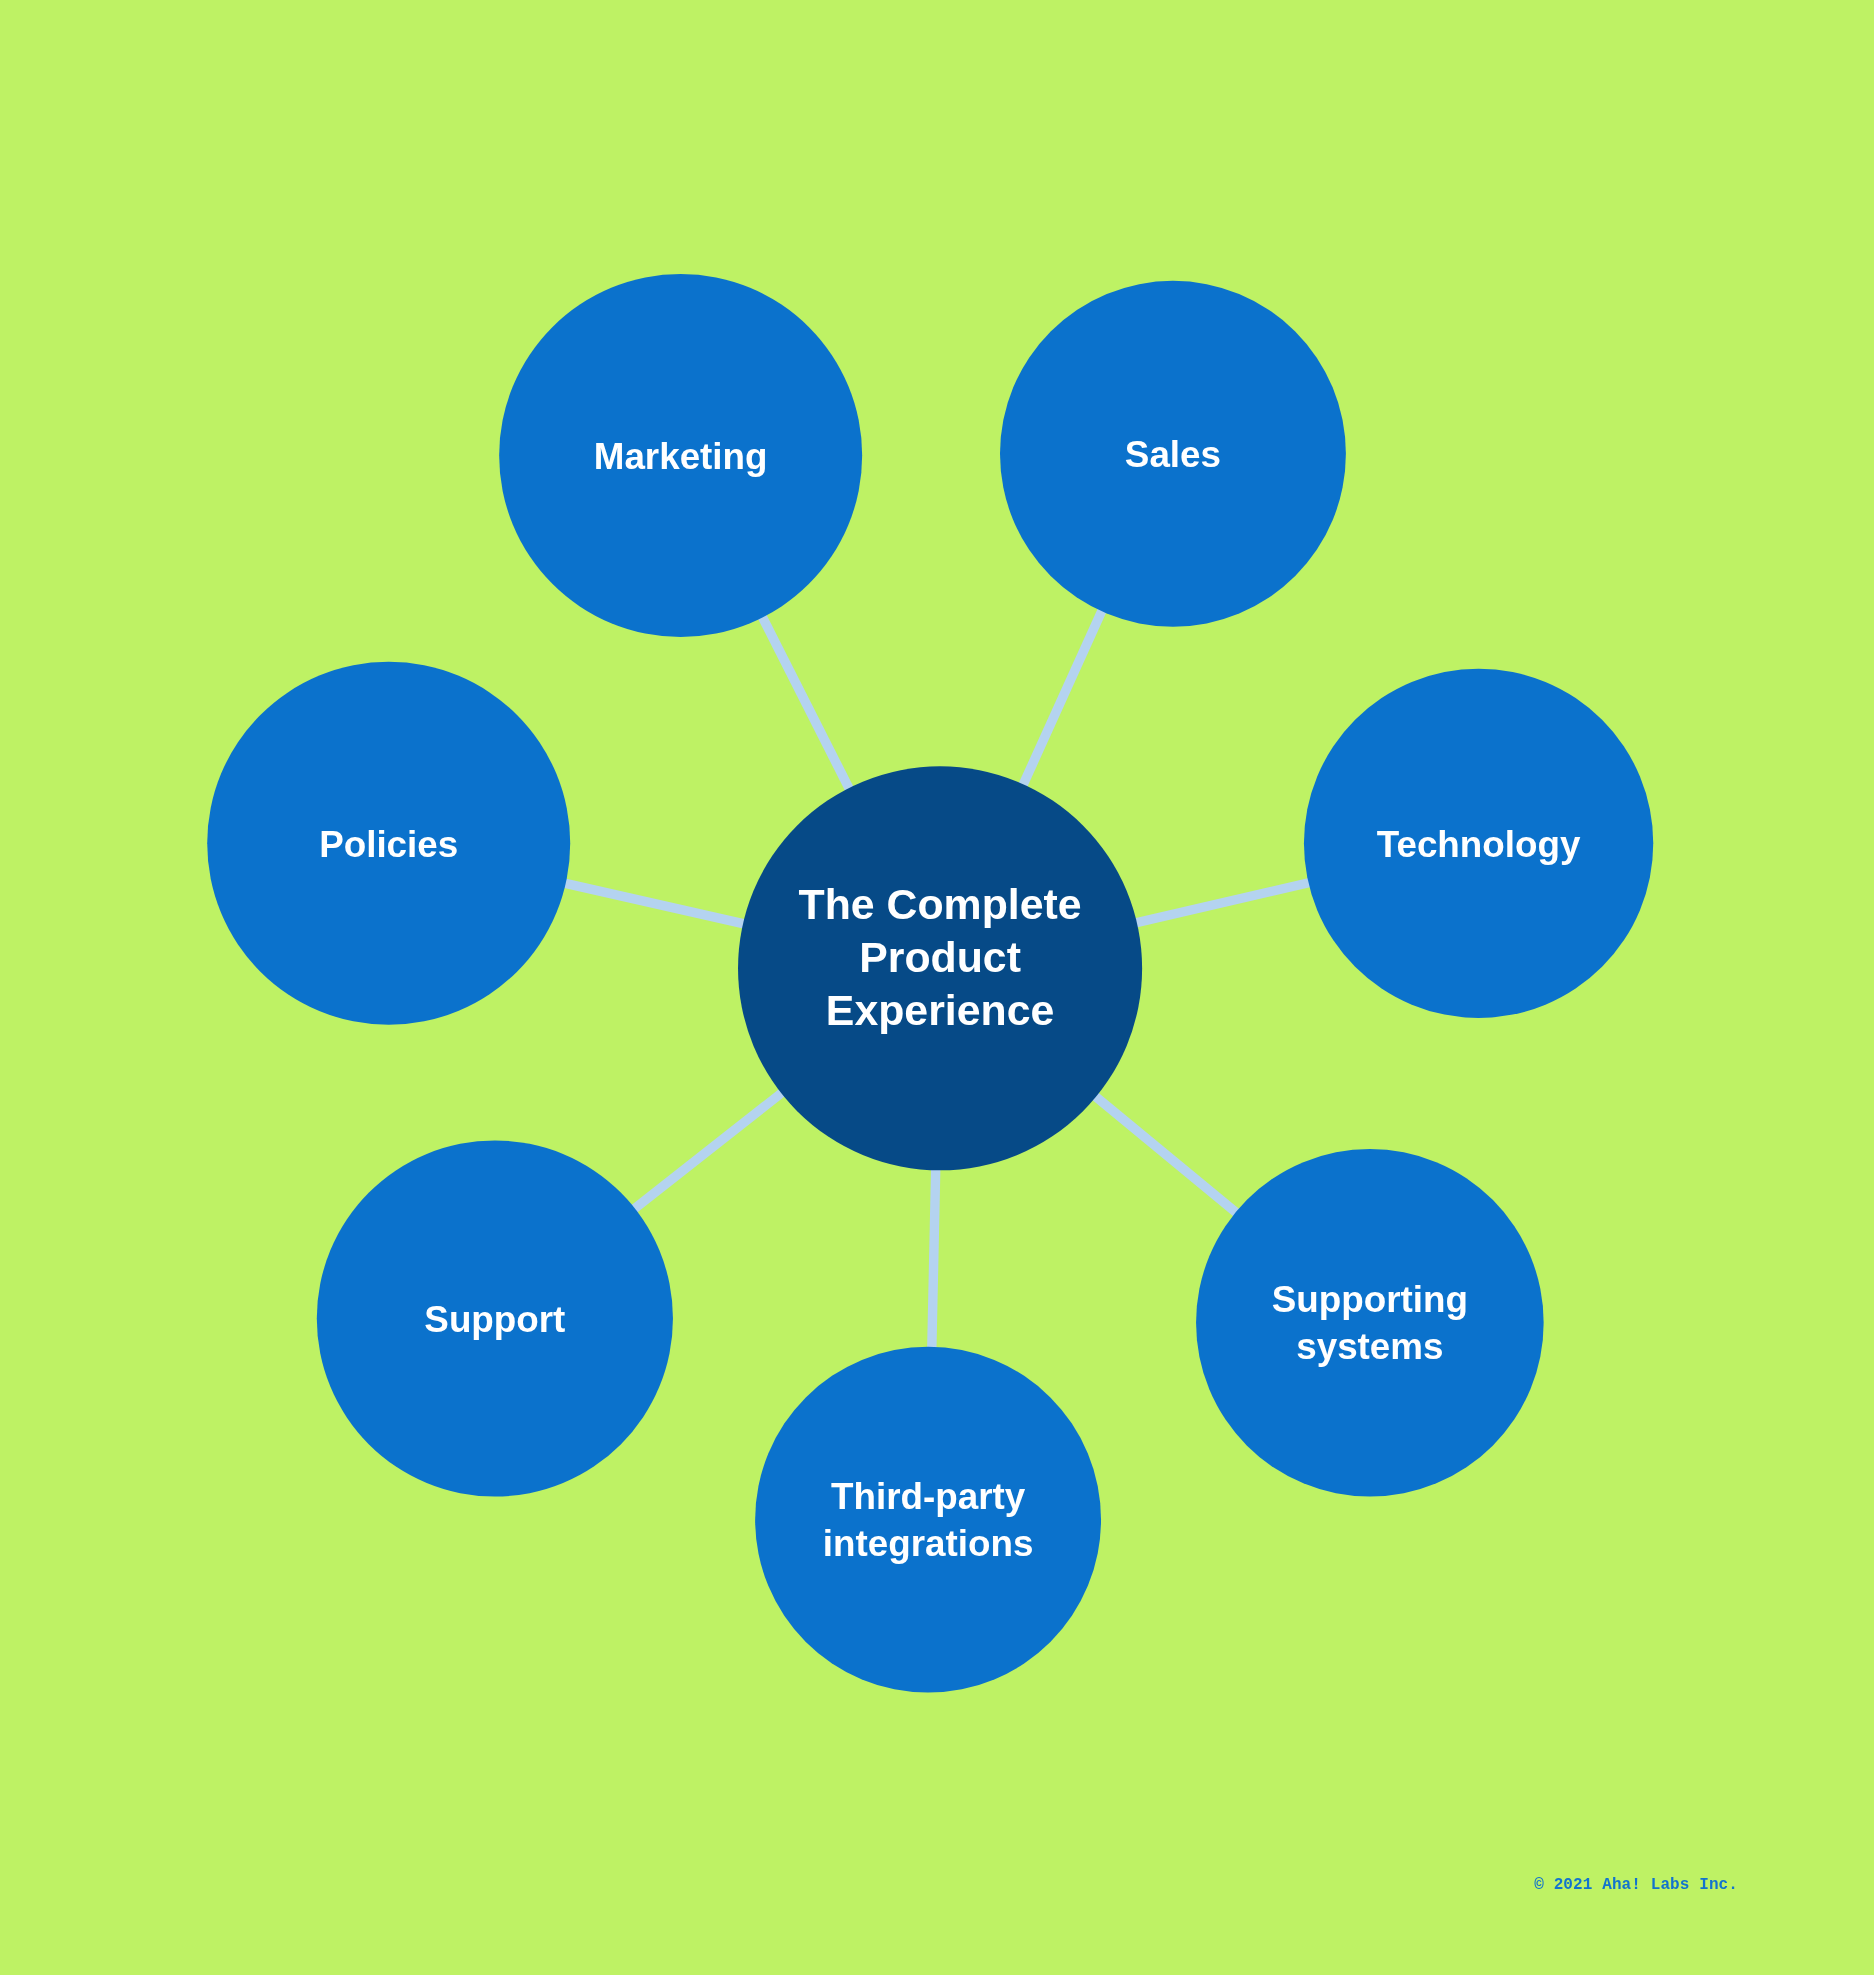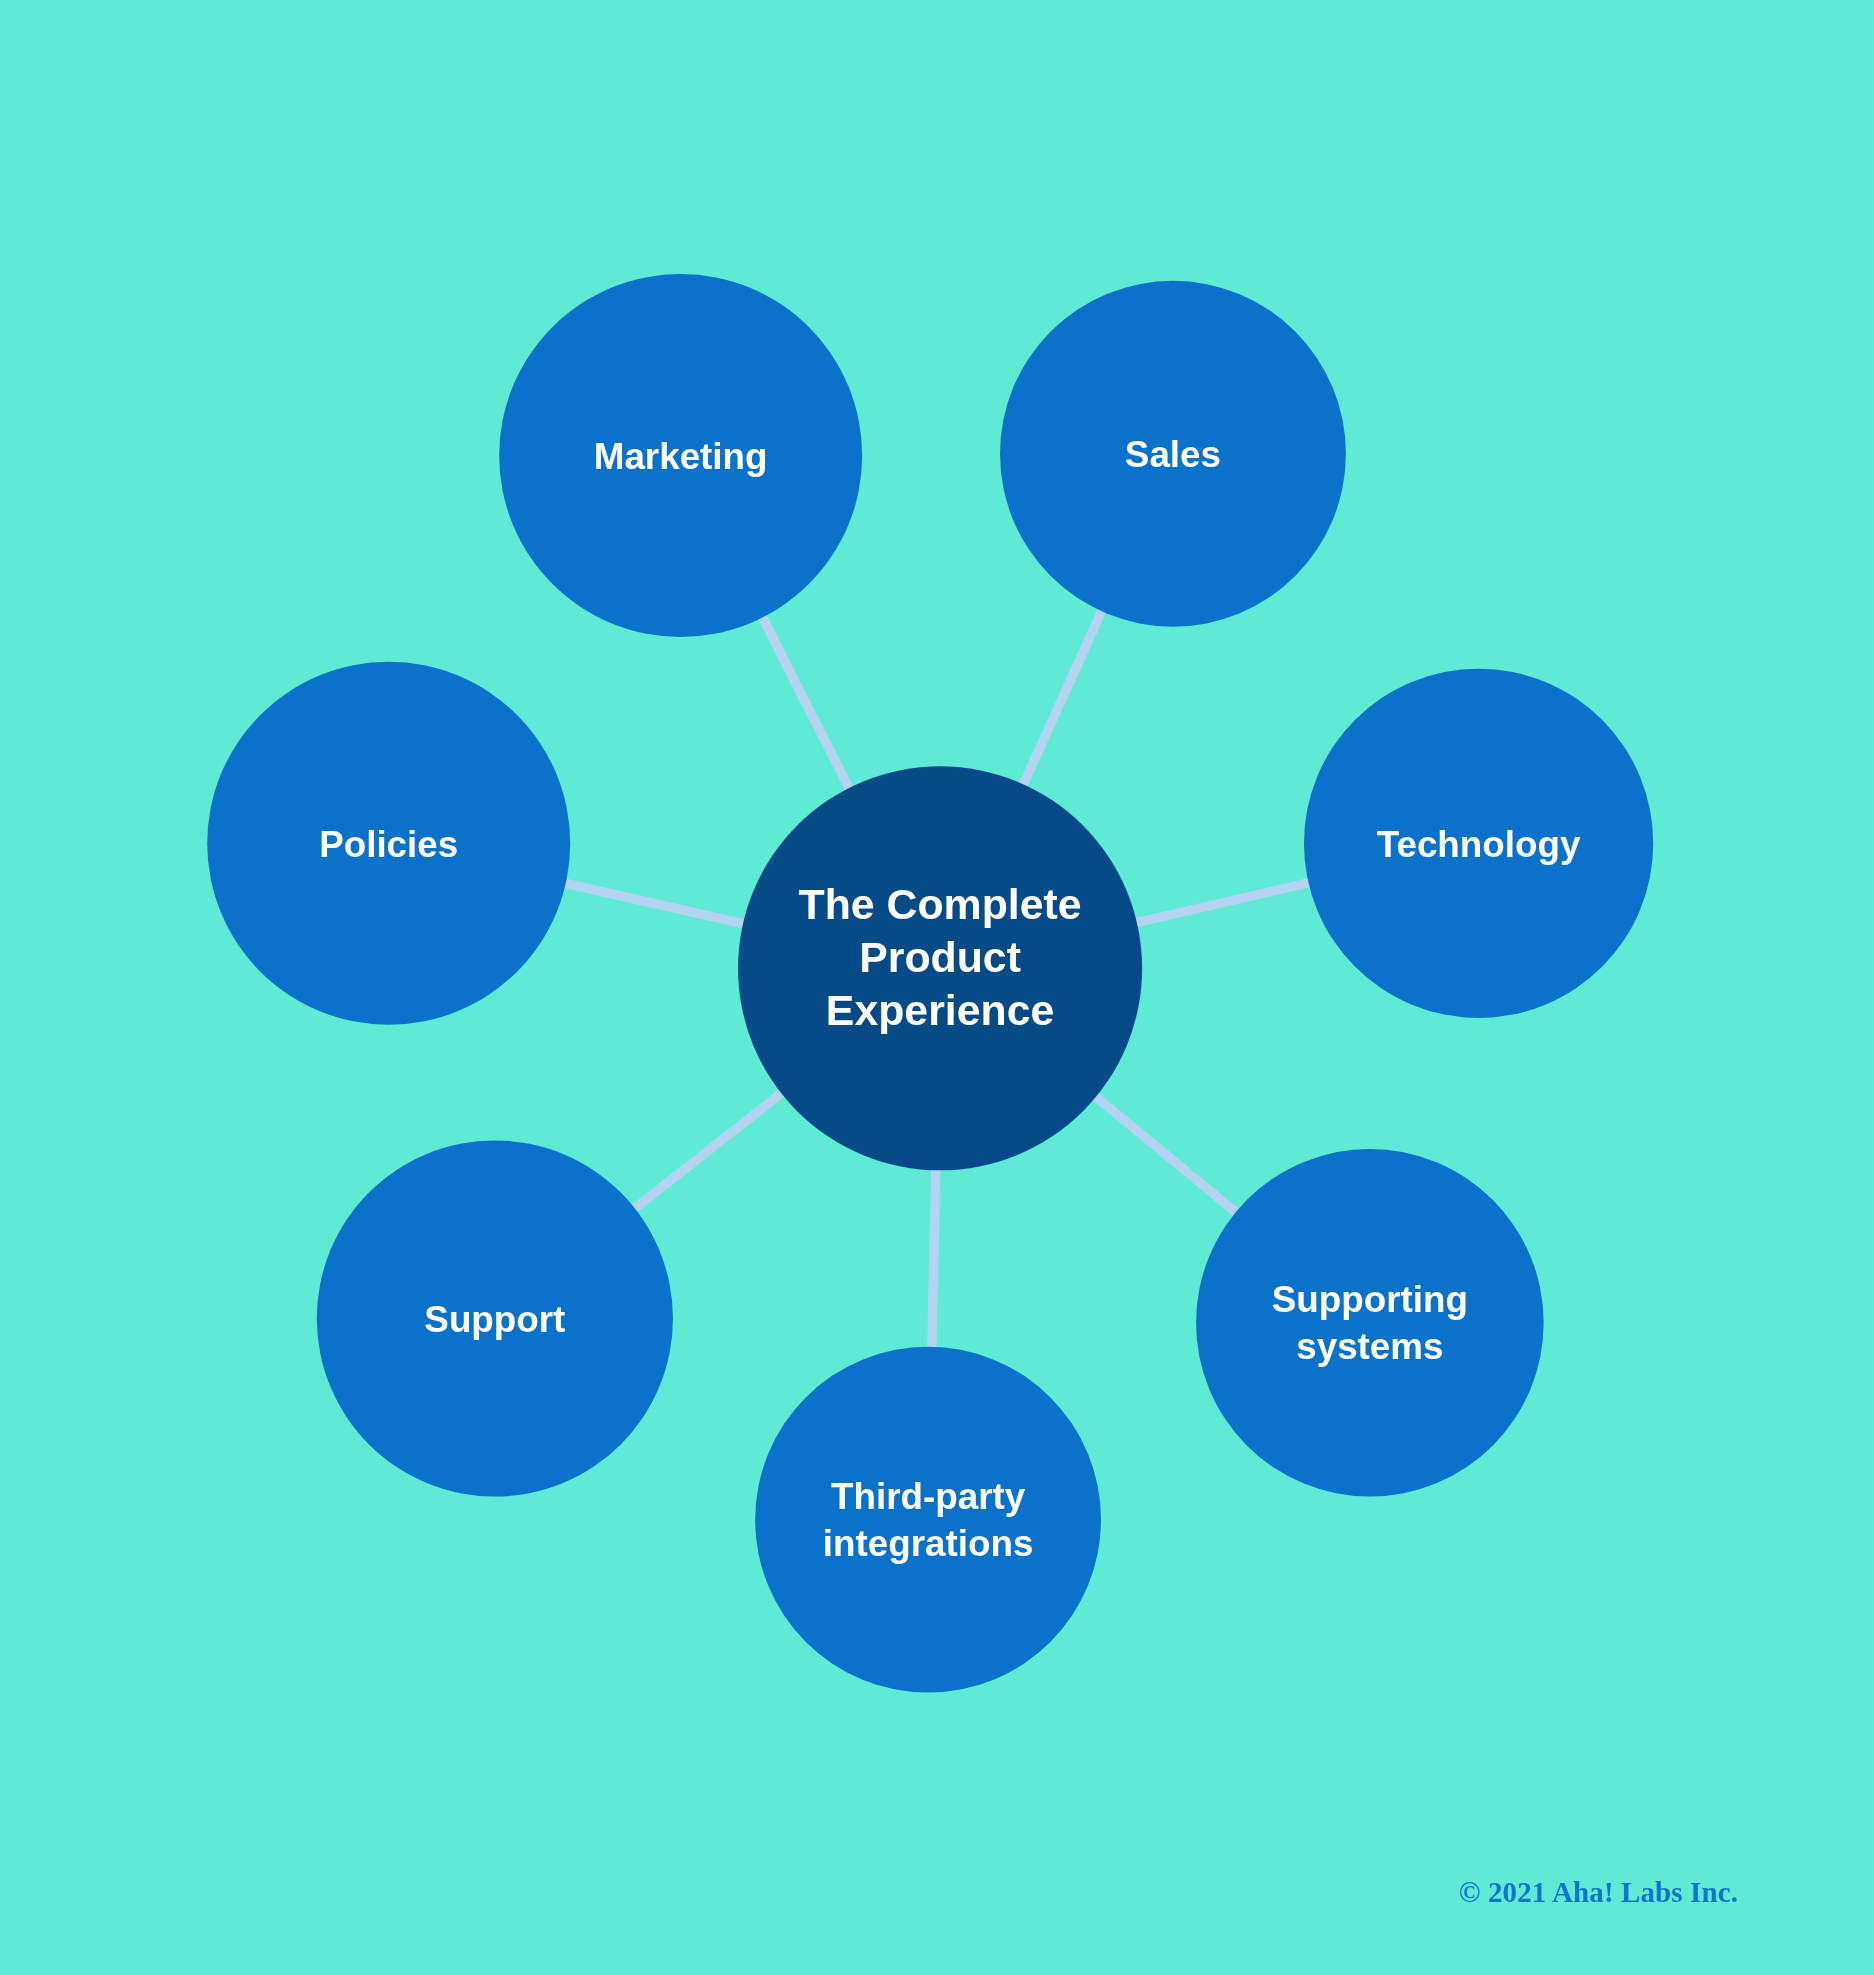--- a/index.html
+++ b/index.html
@@ -9,21 +9,21 @@
     background: #ffffff;
   }
   body {
     font-family: "Liberation Sans", sans-serif;
     -webkit-font-smoothing: antialiased;
   }
   #canvas {
     position: relative;
     width: 1875px;
     height: 1976px;
-    background: #5eead4;
+    background: #bef264;
     overflow: hidden;
   }
   #diagram-svg {
     position: absolute;
     top: 0;
     left: 0;
     width: 1875px;
     height: 1976px;
     display: block;
   }
@@ -36,22 +36,22 @@
   .spoke-label {
     font-size: 43px;
   }
   .center-label {
     font-size: 50px;
   }
   .credit {
     position: absolute;
     right: 137px;
     top: 1876px;
-    font-family: Liberation Serif, serif;
-    font-size: 29px;
+    font-family: Liberation Mono, monospace;
+    font-size: 16px;
     font-weight: 700;
     color: #1273ce;
     letter-spacing: 0.1px;
     white-space: nowrap;
   }
 </style>
 </head>
 <body>
 
 <div id="canvas">

